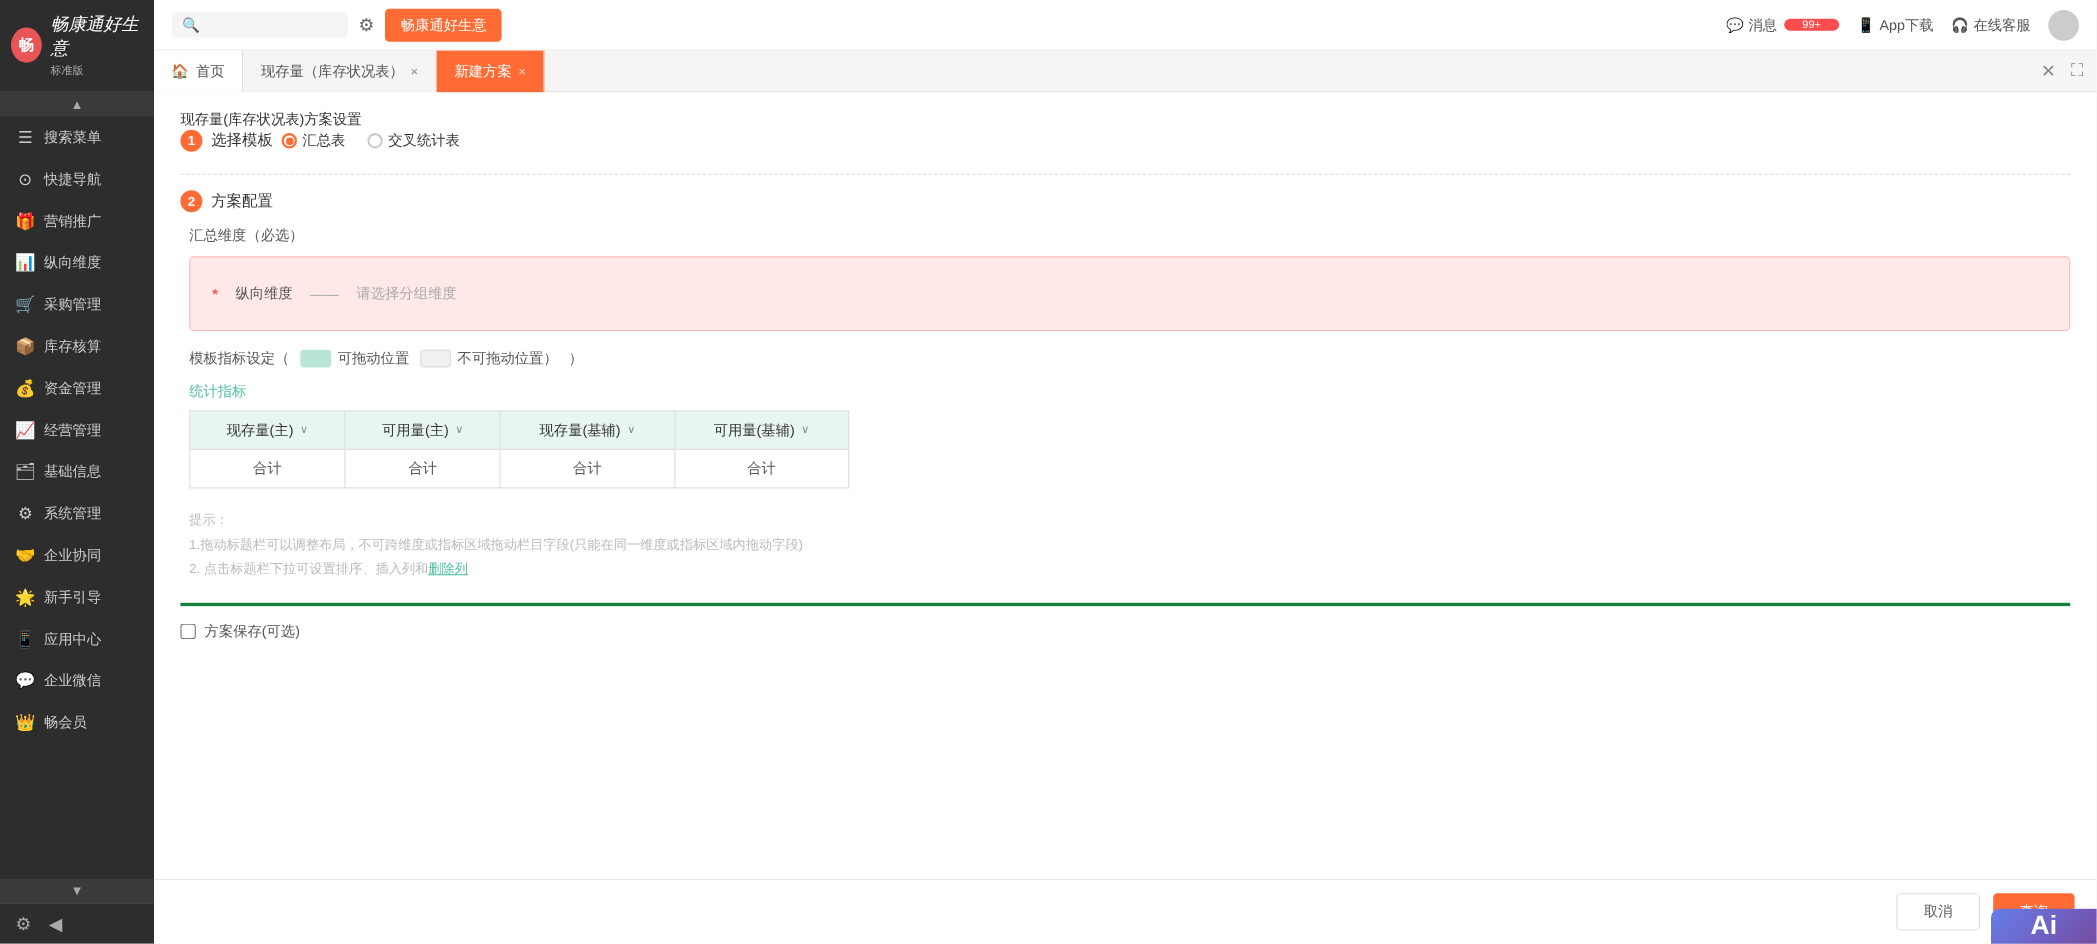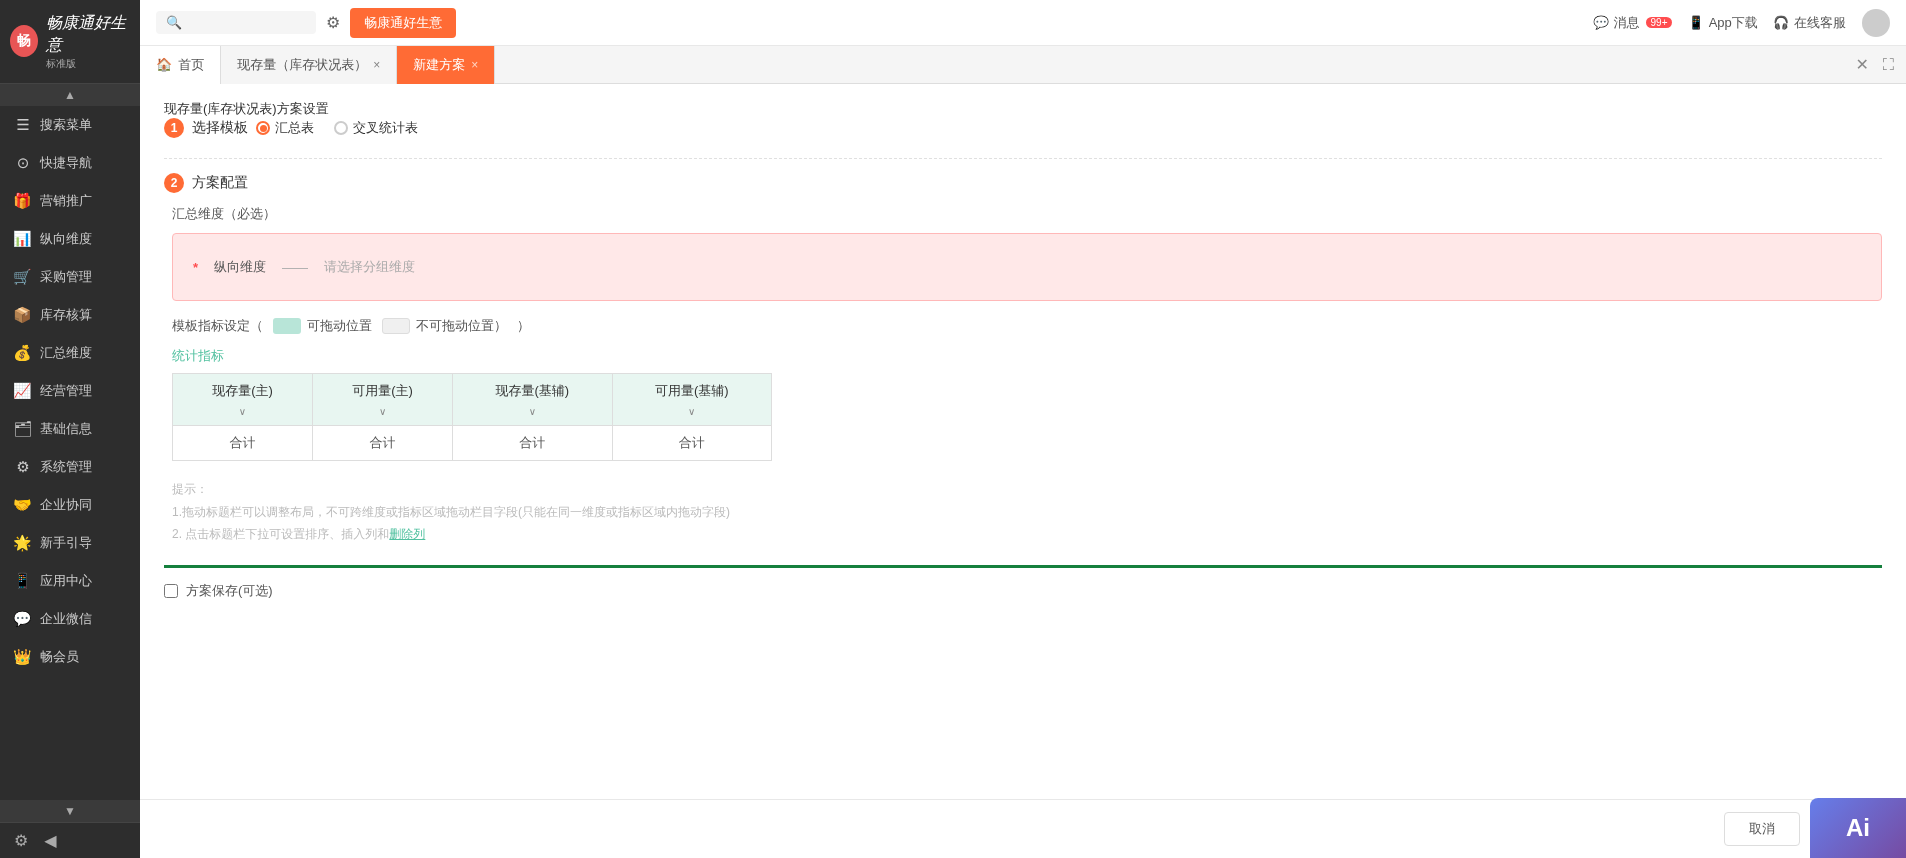--- a/index.html
+++ b/index.html
@@ -155,21 +155,21 @@
       gap: 4px;
       color: #555;
       font-size: 13px;
       cursor: pointer;
     }
     .topbar-badge {
       background: #ff4d4f;
       color: #fff;
       border-radius: 10px;
       font-size: 10px;
-      padding: 0 5px;
+      padding: 0 17px;
       margin-left: 2px;
     }
     .topbar-avatar {
       width: 28px;
       height: 28px;
       background: #ccc;
       border-radius: 50%;
     }
 
     
@@ -392,21 +392,20 @@
     }
     .data-table td {
       background: #fff;
       color: #555;
     }
     .th-content {
       display: flex;
       align-items: center;
       justify-content: center;
       gap: 6px;
-      flex-direction: column;
     }
     .th-chevron {
       font-size: 10px;
       color: #888;
     }
 
     
     .tips-section {
       margin-top: 20px;
       margin-bottom: 20px;
@@ -481,21 +480,21 @@
     
     .ai-badge {
       position: fixed;
       right: 0;
       bottom: 0;
       background: linear-gradient(135deg, #667eea, #764ba2);
       color: #fff;
       font-size: 24px;
       font-weight: bold;
       width: 96px;
-      height: 60px;
+      height: 32px;
       display: flex;
       align-items: center;
       justify-content: center;
       border-radius: 8px 0 0 0;
       cursor: pointer;
     }
   </style>
 </head>
 <body>
 
@@ -528,21 +527,21 @@
     <div class="sidebar-item">
       <span class="sidebar-item-icon">🛒</span>
       <span>采购管理</span>
     </div>
     <div class="sidebar-item">
       <span class="sidebar-item-icon">📦</span>
       <span>库存核算</span>
     </div>
     <div class="sidebar-item">
       <span class="sidebar-item-icon">💰</span>
-      <span>汇总维度</span>
+      <span>资金管理</span>
     </div>
     <div class="sidebar-item">
       <span class="sidebar-item-icon">📈</span>
       <span>经营管理</span>
     </div>
     <div class="sidebar-item">
       <span class="sidebar-item-icon">🗂</span>
       <span>基础信息</span>
     </div>
     <div class="sidebar-item">

